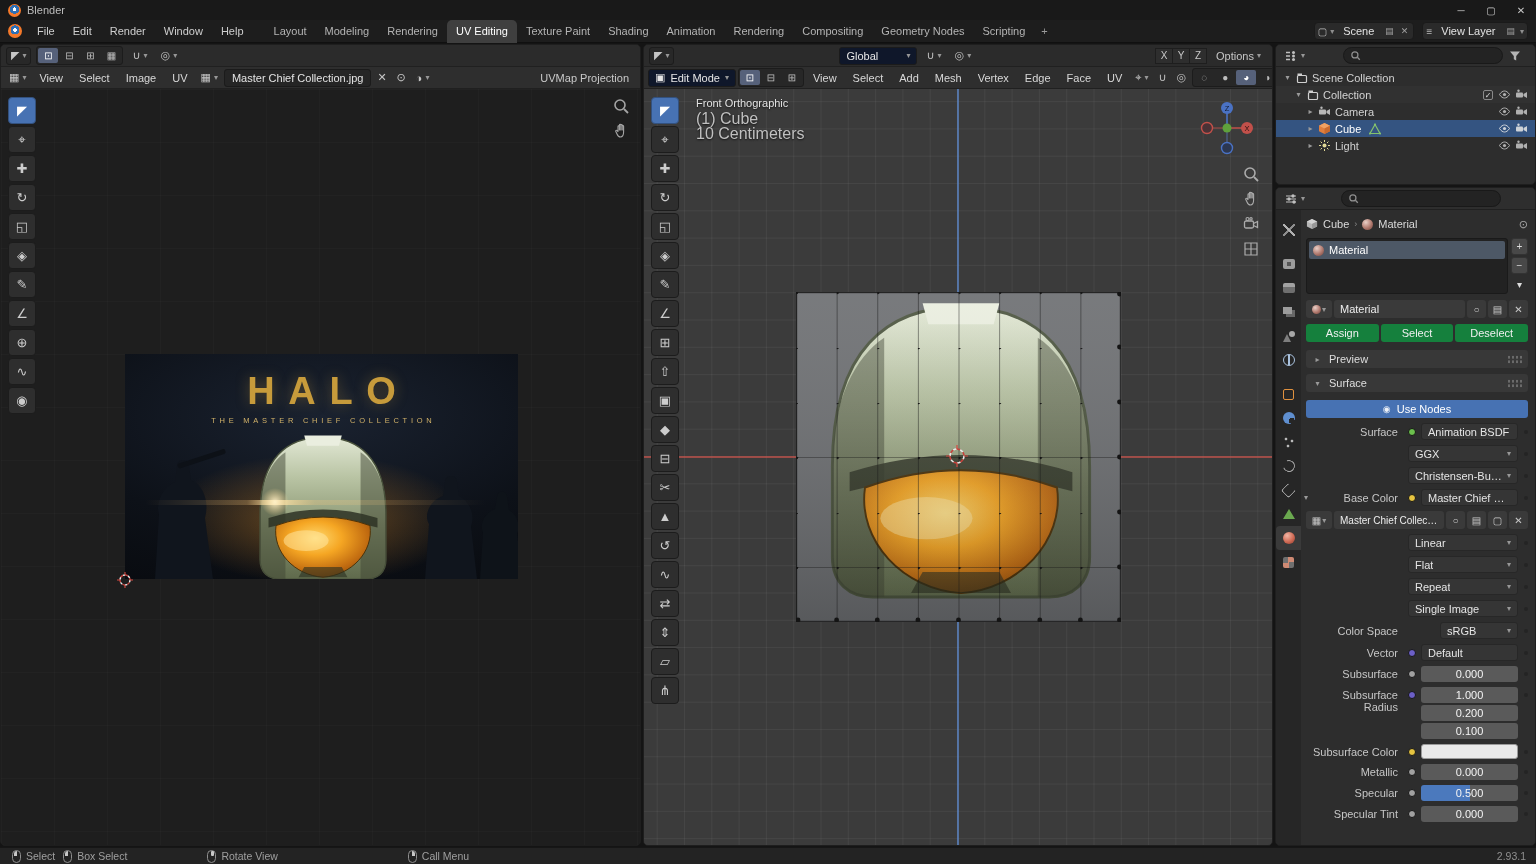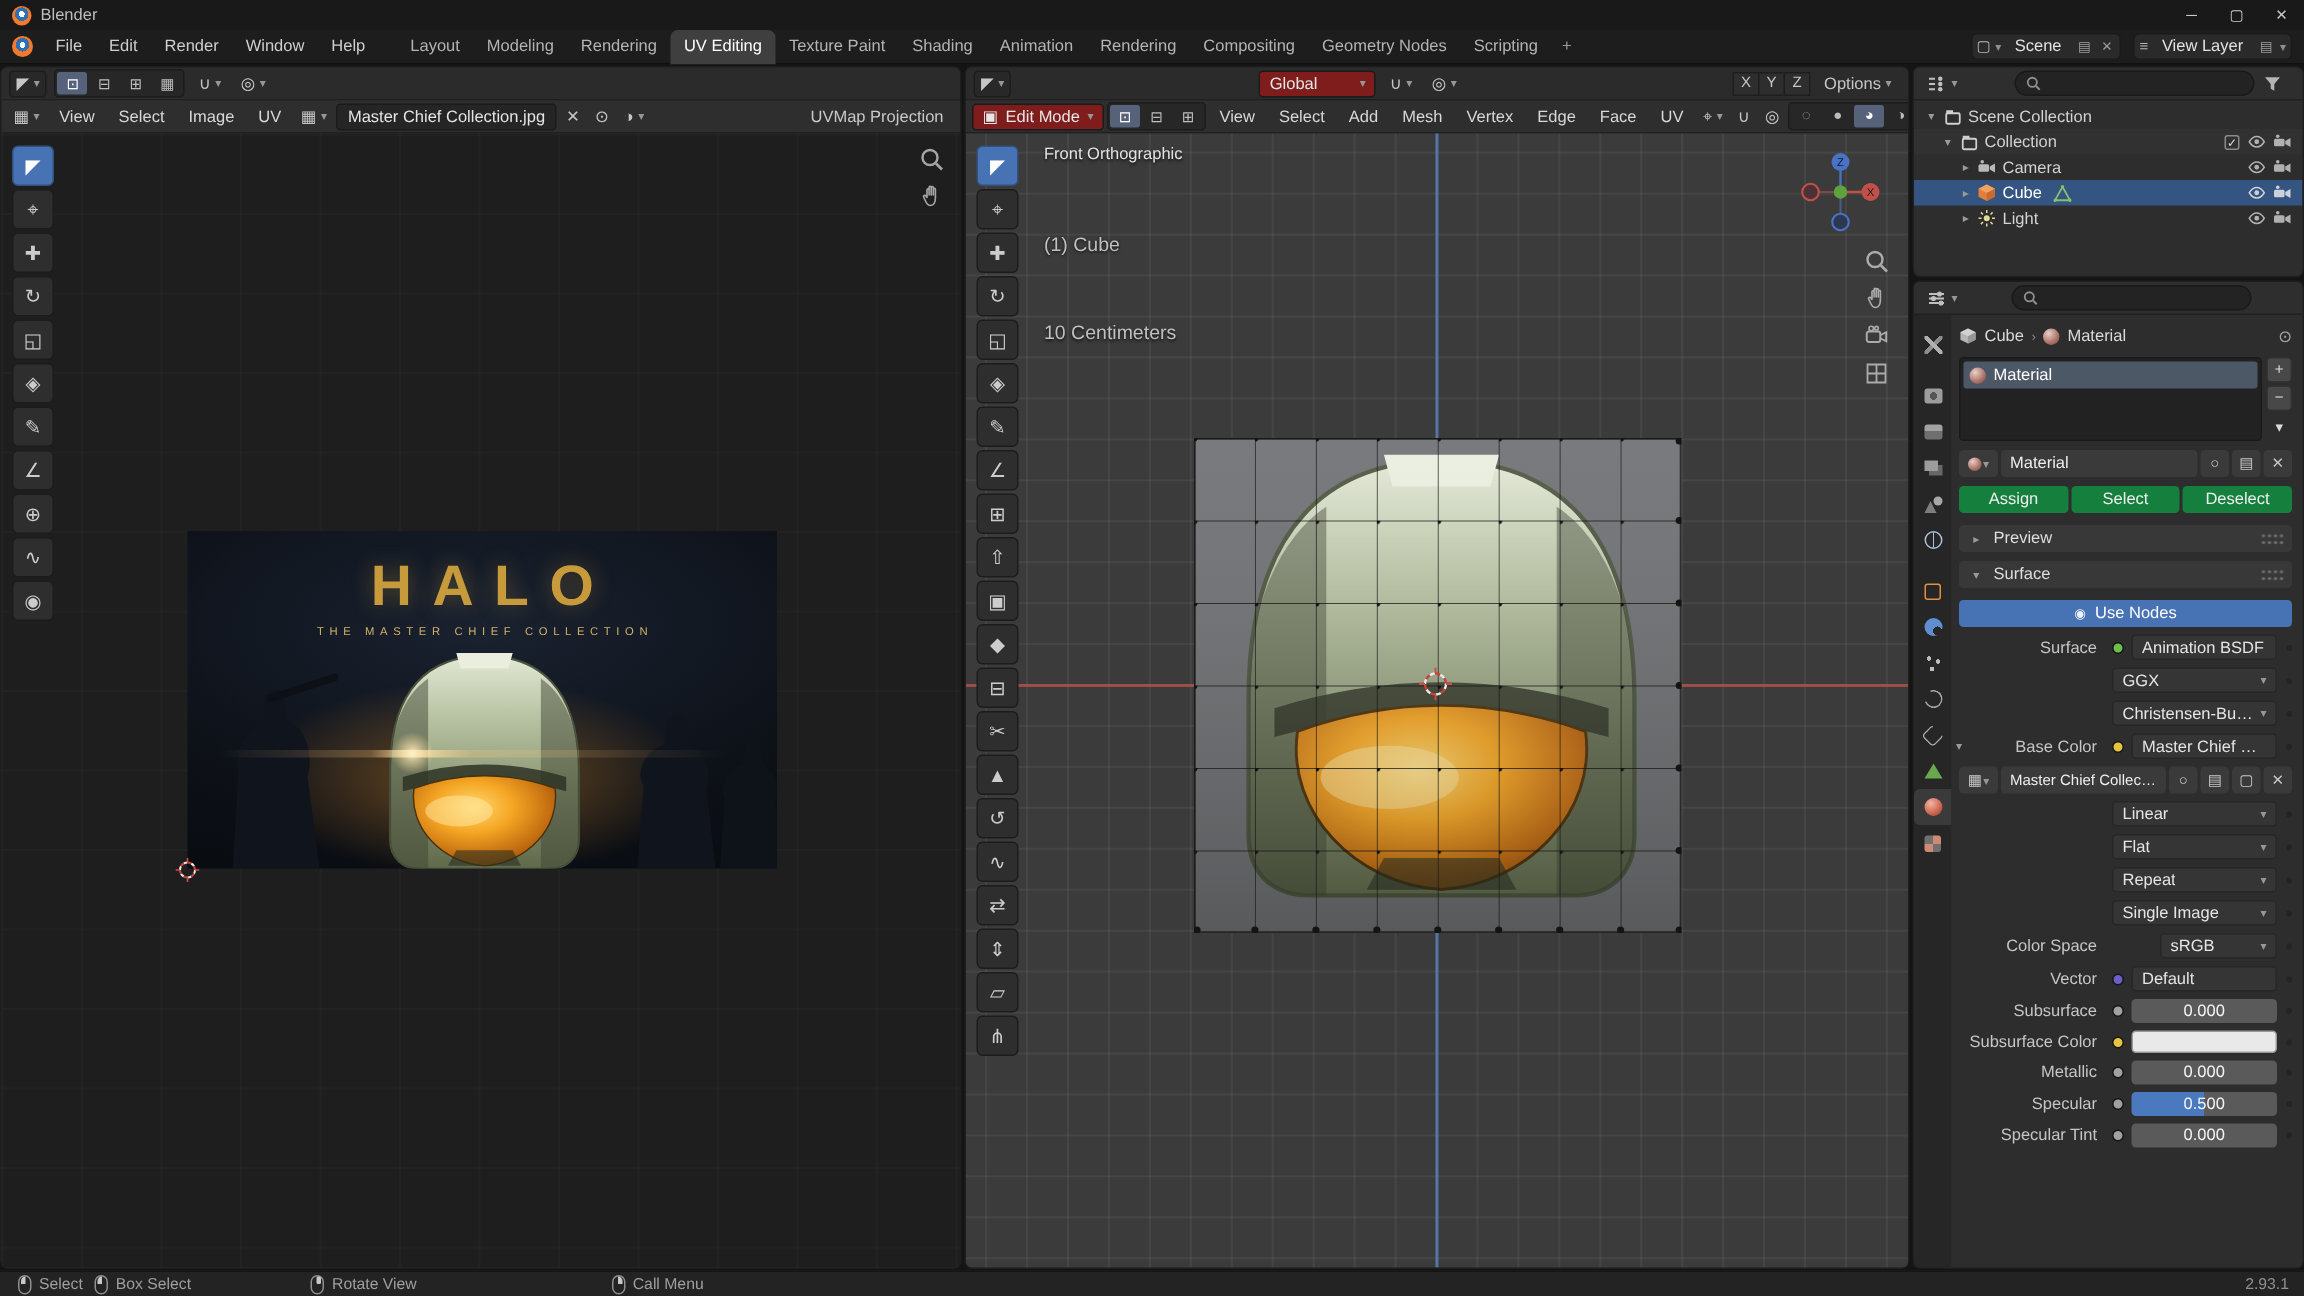--- a/index.html
+++ b/index.html
@@ -37,21 +37,21 @@
   .tsrow  { height:22px; background:#2b2b2b; border-bottom:1px solid #202020; display:flex; align-items:center; padding:0 5px; gap:5px; }
   .hdrrow { height:22px; background:#2e2e2e; border-bottom:1px solid #202020; display:flex; align-items:center; padding:0 4px; gap:2px; }
   .hmenu { padding:0 7px; color:#d8d8d8; }
   .hbtn { display:inline-flex; align-items:center; gap:3px; padding:0 4px; height:18px; border-radius:3px; color:#c6c6c6; font-size:11px; flex:none; }
   .hbtn.boxed { background:#282828; border:1px solid #1c1c1c; }
   .dd { font-size:8px; color:#979797; }
   .bgroup { display:flex; background:#272727; border:1px solid #1c1c1c; border-radius:3px; padding:1px; gap:1px; flex:none; }
   .bseg { width:20px; height:15px; display:flex; align-items:center; justify-content:center; border-radius:2px; color:#bdbdbd; font-size:10px; }
   .bseg.on { background:#56617a; color:#fff; }
   .namefield { background:#252525; border:1px solid #1b1b1b; height:18px; border-radius:3px; display:flex; align-items:center; padding:0 7px; color:#e4e4e4; }
-  .modedrop { background:#7f1d1d; border:1px solid #1b1b1b; height:18px; border-radius:3px; display:flex; align-items:center; gap:5px; padding:0 6px; color:#e6e6e6; flex:none; }
+  .modedrop { background:#0f172a; border:1px solid #1b1b1b; height:18px; border-radius:3px; display:flex; align-items:center; gap:5px; padding:0 6px; color:#e6e6e6; flex:none; }
   .axtoggle { width:18px; height:16px; background:#2e2e2e; border:1px solid #1e1e1e; display:flex; align-items:center; justify-content:center; color:#c8c8c8; font-size:10px; }
   .axgrp { display:flex; flex:none; }
   .axgrp .axtoggle + .axtoggle { margin-left:-1px; }
 
   
   .uv-canvas { position:absolute; top:44px; left:0; right:0; bottom:0; background:#1e1e1e;
     background-image:linear-gradient(rgba(255,255,255,0.02) 1px, transparent 1px),linear-gradient(90deg, rgba(255,255,255,0.02) 1px, transparent 1px);
     background-size:53px 53px; }
   .tcol { position:absolute; left:7px; top:8px; display:flex; flex-direction:column; gap:2px; }
   .tbtn { width:28px; height:27px; background:#2e2e2e; border:1px solid #1c1c1c; border-radius:4px; display:flex; align-items:center; justify-content:center; color:#cccccc; font-size:13px; }
@@ -70,21 +70,21 @@
   .poster-helmet { position:absolute; left:104px; top:72px; }
 
   
   .vp-canvas { position:absolute; top:44px; left:0; right:0; bottom:0; background:#3b3b3b;
     background-image:linear-gradient(rgba(255,255,255,0.05) 1px, transparent 1px),linear-gradient(90deg, rgba(255,255,255,0.05) 1px, transparent 1px);
     background-size:27.3px 27.3px; background-position:313px 367px; }
   .axis-x { position:absolute; left:0; right:0; top:367px; height:1.5px; background:rgba(196,82,76,0.7); }
   .axis-z { position:absolute; top:0; bottom:0; left:313px; width:1.5px; background:rgba(92,134,198,0.75); }
   .vp-labels { position:absolute; left:52px; top:6px; text-shadow:0 1px 2px rgba(0,0,0,0.7); }
   .vp-label-1 { font-size:11px; color:#e3e3e3; line-height:16px; }
-  .vp-label-2 { font-size:13px; color:#c0c0c0; line-height:15px;margin-top:44px; }
+  .vp-label-2 { font-size:16px; color:#c0c0c0; line-height:15px; }
   .mesh { position:absolute; left:152px; top:203px; }
   .cursor3d { position:absolute; left:302px; top:356px; }
   .cursor2d { position:absolute; left:116px; top:483px; }
   .gizmo { position:absolute; left:553px; top:9px; }
 
   
   .orows { padding-top:2px; }
   .orow { display:flex; align-items:center; height:17px; padding-right:5px; color:#d2d2d2; }
   .orow.selected { background:#345481; color:#ffffff; }
   .orow.activecol { background:#313131; }
@@ -929,20 +929,32 @@
 
     <div class="prow">
       <span class="plbl">Subsurface</span>
       <div class="pval">
         <span class="socket s-gray"></span>
         <div class="wnum">0.000</div>
       </div>
       <span class="adot"></span>
     </div>
 
+    <div class="prow tall">
+      <span class="plbl">Subsurface Radius</span>
+      <div class="pval" style="align-items:flex-start">
+        <span class="socket s-purple" style="margin-top:4px"></span>
+        <div class="stack">
+          <div class="wnum">1.000</div>
+          <div class="wnum">0.200</div>
+          <div class="wnum">0.100</div>
+        </div>
+      </div>
+      <span class="adot" style="margin-top:6px"></span>
+    </div>
 
     <div class="prow">
       <span class="plbl">Subsurface Color</span>
       <div class="pval">
         <span class="socket s-yellow"></span>
         <div class="swatch"></div>
       </div>
       <span class="adot"></span>
     </div>
 

